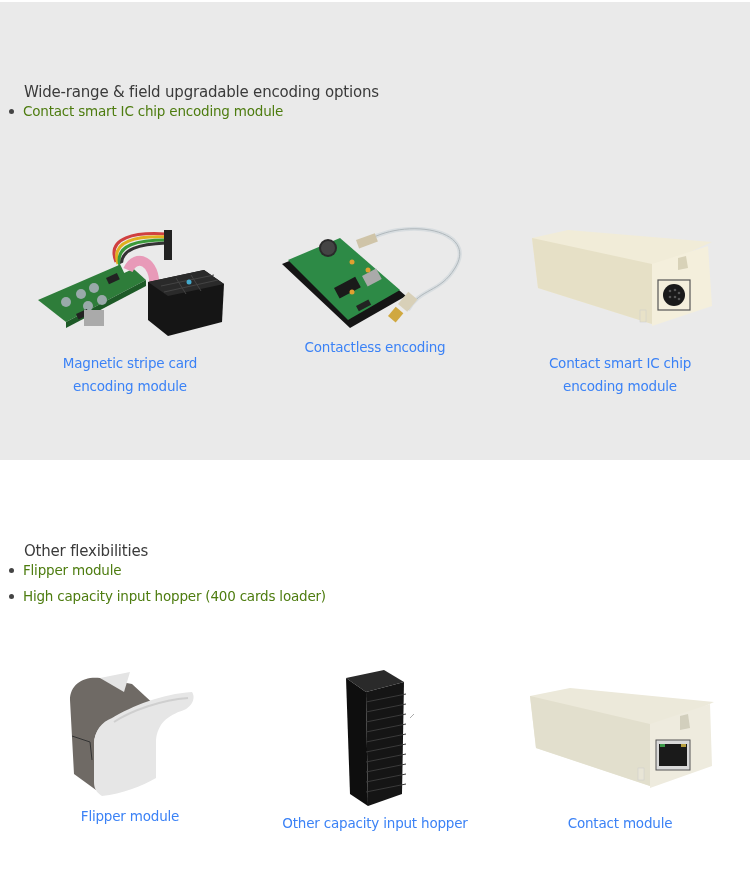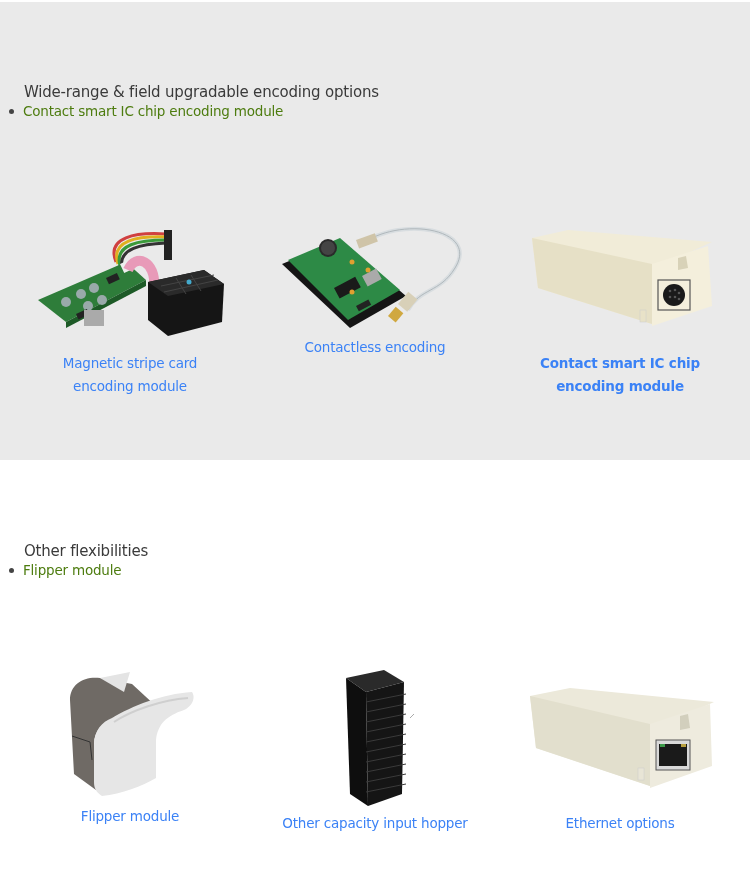--- a/index.html
+++ b/index.html
@@ -109,28 +109,29 @@
   <rect x="112" y="82" width="6" height="12" fill="#e8e2c8" stroke="#ccc" stroke-width="0.5"></rect>
 </svg>
 
 <div class="caption" style="left:30px;top:352px;width:200px;">
   <div>Magnetic stripe card</div>
   <div>encoding module</div>
 </div>
 <div class="caption" style="left:275px;top:336px;width:200px;">
   <div>Contactless encoding</div>
 </div>
-<div class="caption" style="left:520px;top:352px;width:200px;font-weight:bold;">
+<div class="caption" style="left:520px;top:352px;width:200px;">
   <div>Contact smart IC chip</div>
   <div>encoding module</div>
 </div>
 
 <h2 class="heading" style="top:526px;">Other flexibilities</h2>
 <ul class="bullets" style="top:561px;">
   <li>Flipper module</li>
+  <li>High capacity input hopper (400 cards loader)</li>
 </ul>
 
 <svg class="product" style="left:62px;top:670px;" width="134" height="130" viewBox="0 0 134 130">
   <path d="M8 30 C 8 14, 22 6, 38 8 L 70 14 L 96 38 L 50 50 C 42 52, 32 60, 32 74 L 34 120 L 12 104 Z" fill="#6f6a65"></path>
   <path d="M38 8 L 68 2 L 62 22 Z" fill="#e4e4e4"></path>
   <line x1="10" y1="66" x2="28" y2="72" stroke="#333" stroke-width="1"></line>
   <line x1="28" y1="72" x2="30" y2="90" stroke="#333" stroke-width="1"></line>
   <path d="M50 48 C 70 36, 100 24, 130 22 C 134 28, 130 36, 122 40 C 104 46, 96 54, 94 70 L 94 108 C 80 116, 60 124, 40 126 C 34 122, 32 118, 32 112 L 32 76 C 32 60, 40 52, 50 48 Z" fill="#e6e6e6"></path>
   <path d="M52 52 C 70 40, 100 30, 126 28" stroke="#cfcfcf" stroke-width="2" fill="none"></path>
 </svg>
@@ -161,13 +162,13 @@
   <polygon points="154,32 162,30 164,44 154,46" fill="#d2cfbd"></polygon>
   <rect x="130" y="56" width="34" height="30" fill="#d9d9d9" stroke="#555" stroke-width="1"></rect>
   <rect x="133" y="60" width="28" height="22" fill="#1a1a1a"></rect>
   <rect x="134" y="60" width="5" height="3" fill="#3c9a4a"></rect>
   <rect x="155" y="60" width="5" height="3" fill="#b8a040"></rect>
   <rect x="112" y="84" width="6" height="12" fill="#e8e5d6" stroke="#ccc" stroke-width="0.5"></rect>
 </svg>
 
 <div class="caption" style="left:30px;top:805px;width:200px;">Flipper module</div>
 <div class="caption" style="left:275px;top:812px;width:200px;">Other capacity input hopper</div>
-<div class="caption" style="left:520px;top:812px;width:200px;">Ethernet options</div>
+<div class="caption" style="left:520px;top:812px;width:200px;">Contact module</div>
 
 </body></html>

